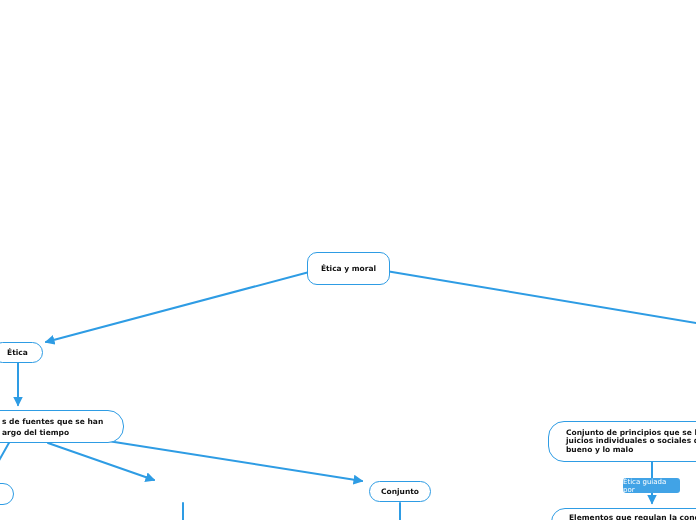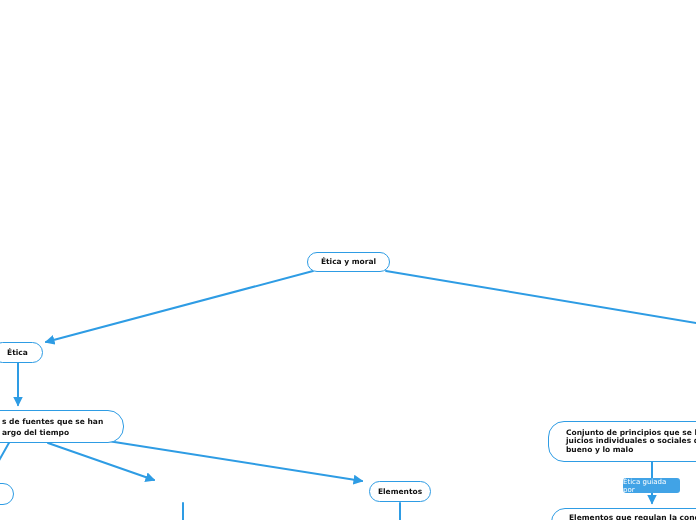--- a/index.html
+++ b/index.html
@@ -38,21 +38,21 @@
     border: 1.5px solid var(--accent);
     color: var(--node-text);
     font-weight: bold;
     font-size: 7.5px;
     display: flex;
     align-items: center;
     justify-content: center;
     white-space: pre-line;
     line-height: 10px;
   }
-  .node-root        { left: 307px; top: 252px; width: 83px;  height: 20px; border-radius: 10px; }
+  .node-root        { left: 307px; top: 252px; width: 83px;  height: 33px; border-radius: 10px; }
   .node-etica       { left: -8px;  top: 342px; width: 51px;  height: 21px; border-radius: 10.5px; }
   .node-fuentes     { left: -62px; top: 410px; width: 186px; height: 33px; border-radius: 16px;
                       justify-content: flex-start; padding-left: 63px; line-height: 11px; }
   .node-cutleft     { left: -50px; top: 483px; width: 64px;  height: 22px; border-radius: 11px; }
   .node-experiencia { left: 143px; top: 484px; width: 79px;  height: 19px; border-radius: 9.5px; }
   .node-historia    { left: 369px; top: 481px; width: 62px;  height: 21px; border-radius: 10.5px; }
   .node-conjunto    { left: 548px; top: 421px; width: 212px; height: 41px; border-radius: 16px;
                       justify-content: flex-start; padding-left: 17px; line-height: 8.3px; }
   .node-elementos   { left: 551px; top: 508px; width: 212px; height: 34px; border-radius: 14px;
                       justify-content: flex-start; align-items: flex-start;
@@ -97,21 +97,21 @@
   <div class="node node-root">Ética y moral</div>
 
   <div class="node node-etica">Ética</div>
 
   <div class="node node-fuentes">s de fuentes que se han
 argo del tiempo</div>
 
   <div class="node node-cutleft"></div>
 
 
-  <div class="node node-historia">Elementos</div>
+  <div class="node node-historia">Conjunto</div>
 
   <div class="node node-conjunto">Conjunto de principios que se bas
 juicios individuales o sociales que
 bueno y lo malo</div>
 
   <div class="node node-elementos">Elementos que regulan la conduc</div>
 
   <div class="edge-label">Ética guiada por</div>
 
 </div>

